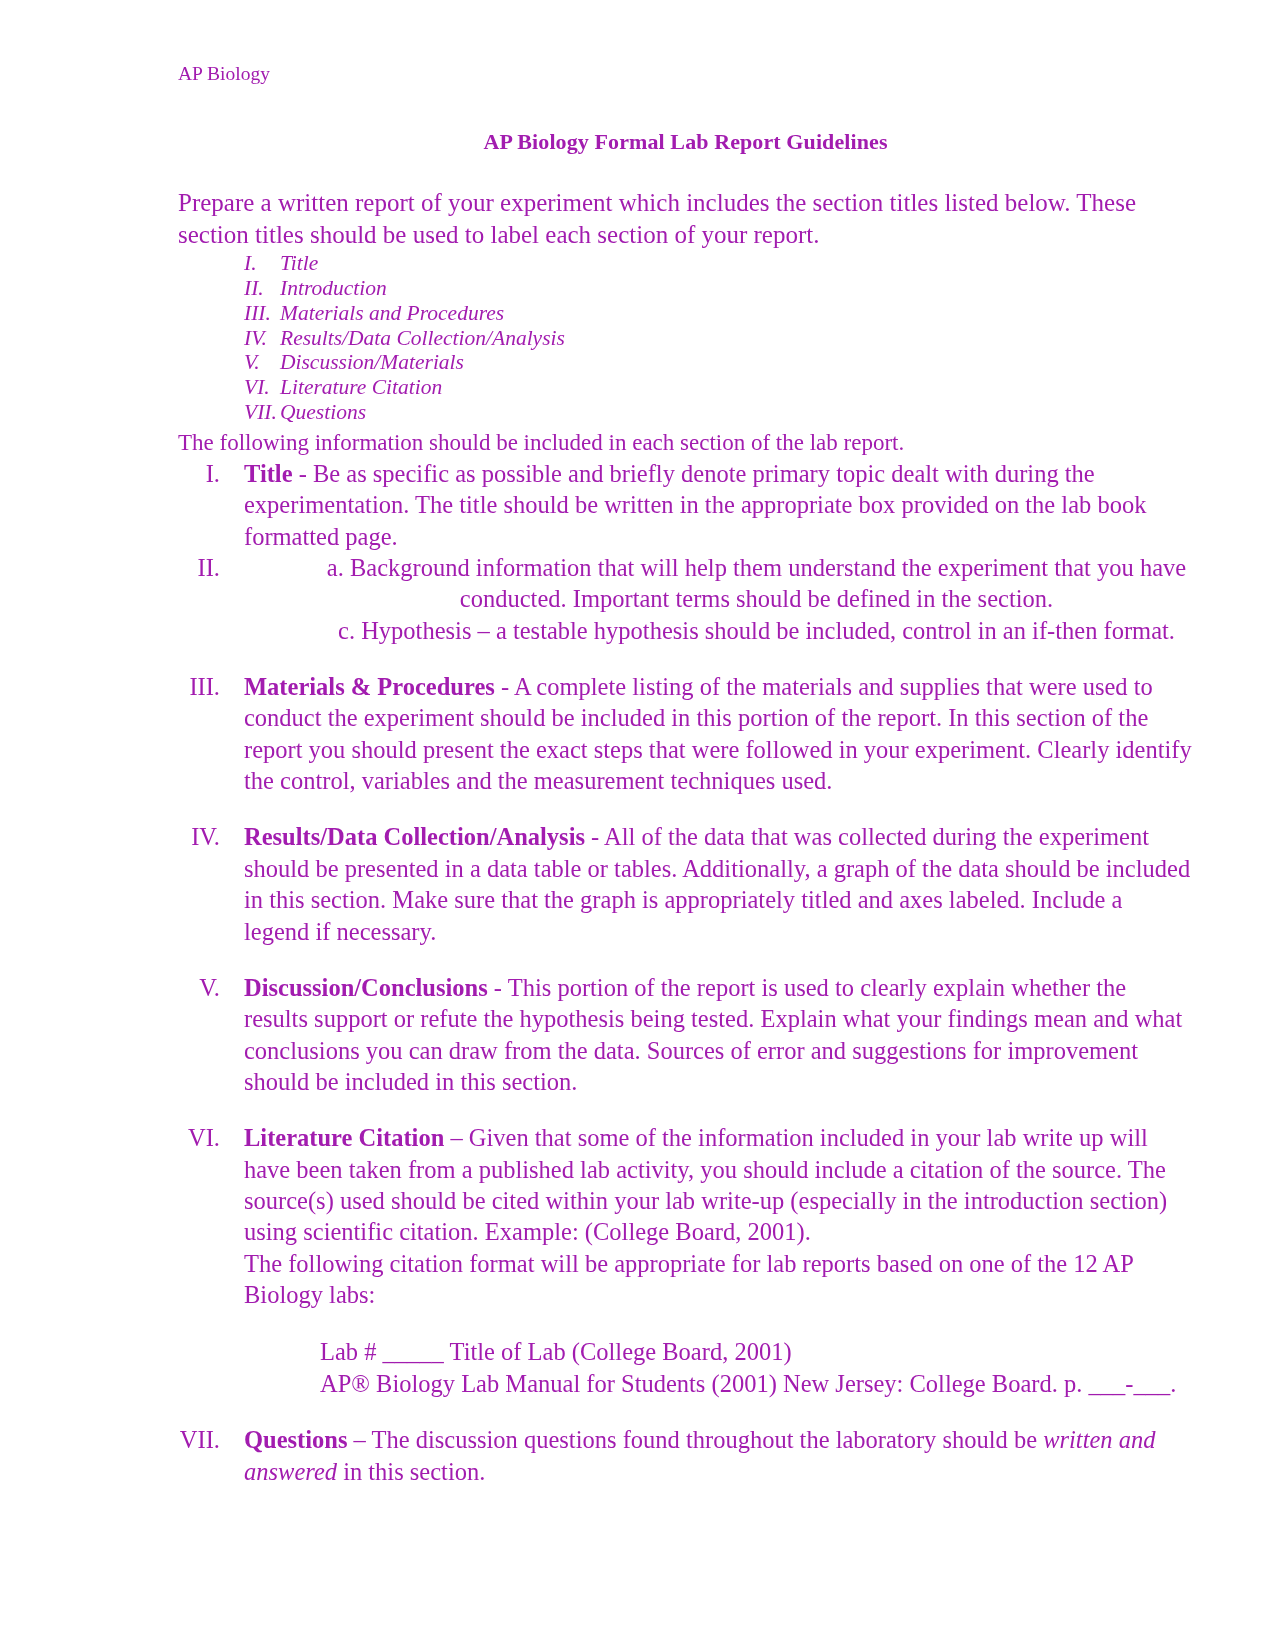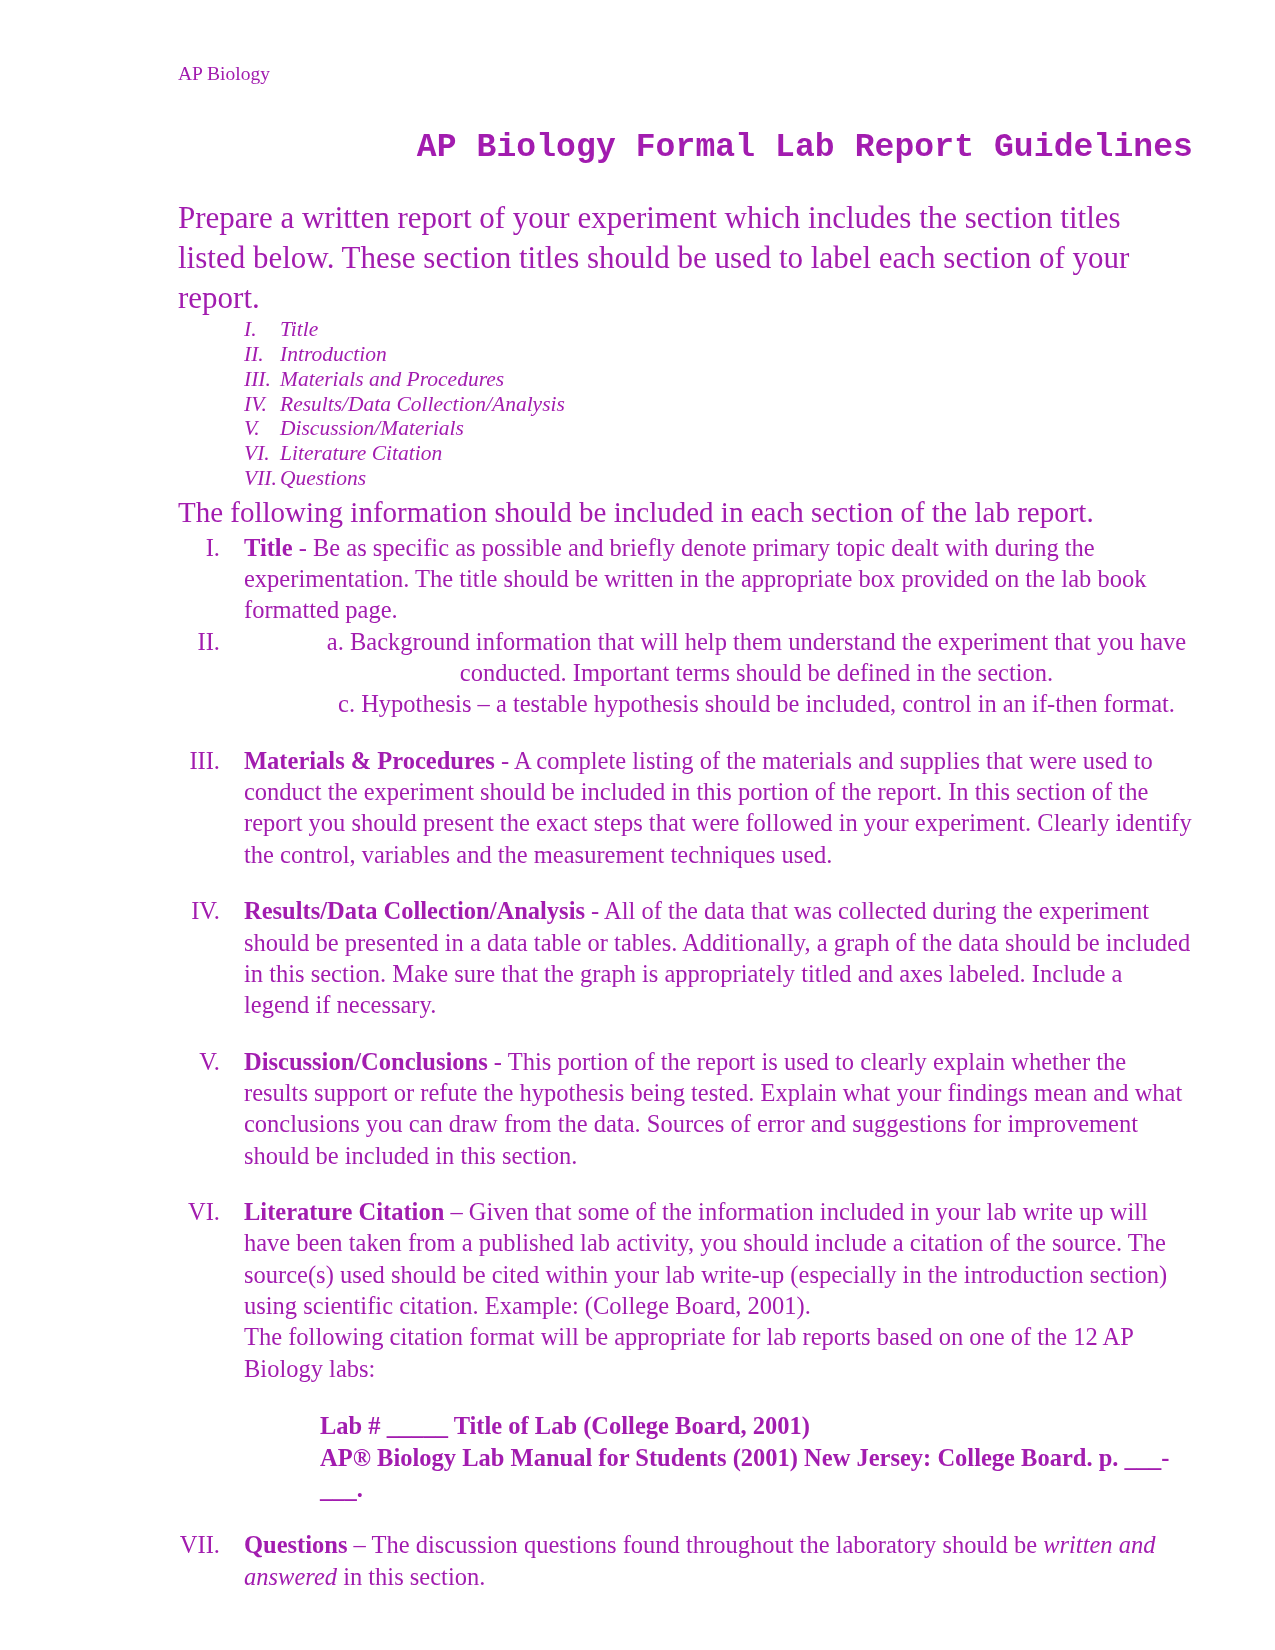--- a/index.html
+++ b/index.html
@@ -20,29 +20,29 @@
     overflow: hidden;
     margin-left: 36px;
   }
   .running-head {
     font-family: "Liberation Serif", "DejaVu Serif", serif;
     font-size: 19.5px;
     line-height: 1.2;
     margin: 0 0 44px 0;
   }
   .doc-title {
-    font-family: Liberation Mono, monospace;
+    font-family: Liberation Serif, serif;
     font-weight: bold;
-    font-size: 33px;
-    text-align: right;
+    font-size: 22px;
+    text-align: center;
     margin: 0 0 32px 0;
     letter-spacing: 0.1px;
   }
   .intro {
-    font-size: 31px;
+    font-size: 25px;
     line-height: 1.28;
     margin: 0;
     text-align: left;
   }
   
   .toc {
     margin: 0;
     padding: 0 0 0 66px;
     list-style: none;
     font-style: italic;
@@ -52,21 +52,21 @@
   .toc li {
     display: flex;
     margin: 0;
   }
   .toc .num {
     display: inline-block;
     min-width: 36px;
     flex: 0 0 auto;
   }
   .lead-line {
-    font-size: 29px;
+    font-size: 23px;
     line-height: 1.28;
     margin: 4px 0 0 0;
   }
   
   .sections {
     margin: 0;
     padding: 0;
     list-style: none;
   }
   .section {
@@ -105,21 +105,20 @@
     margin: 0;
     text-align: center;
   }
   .cite-block {
     margin: 22px 0 0 0;
   }
   .cite-lines {
     margin: 26px 0 0 0;
     padding: 0 0 0 76px;
     list-style: none;
-    font-weight: bold;
   }
   .cite-lines li {
     margin: 0;
   }
   em.ital {
     font-style: italic;
   }
 </style>
 </head>
 <body>

